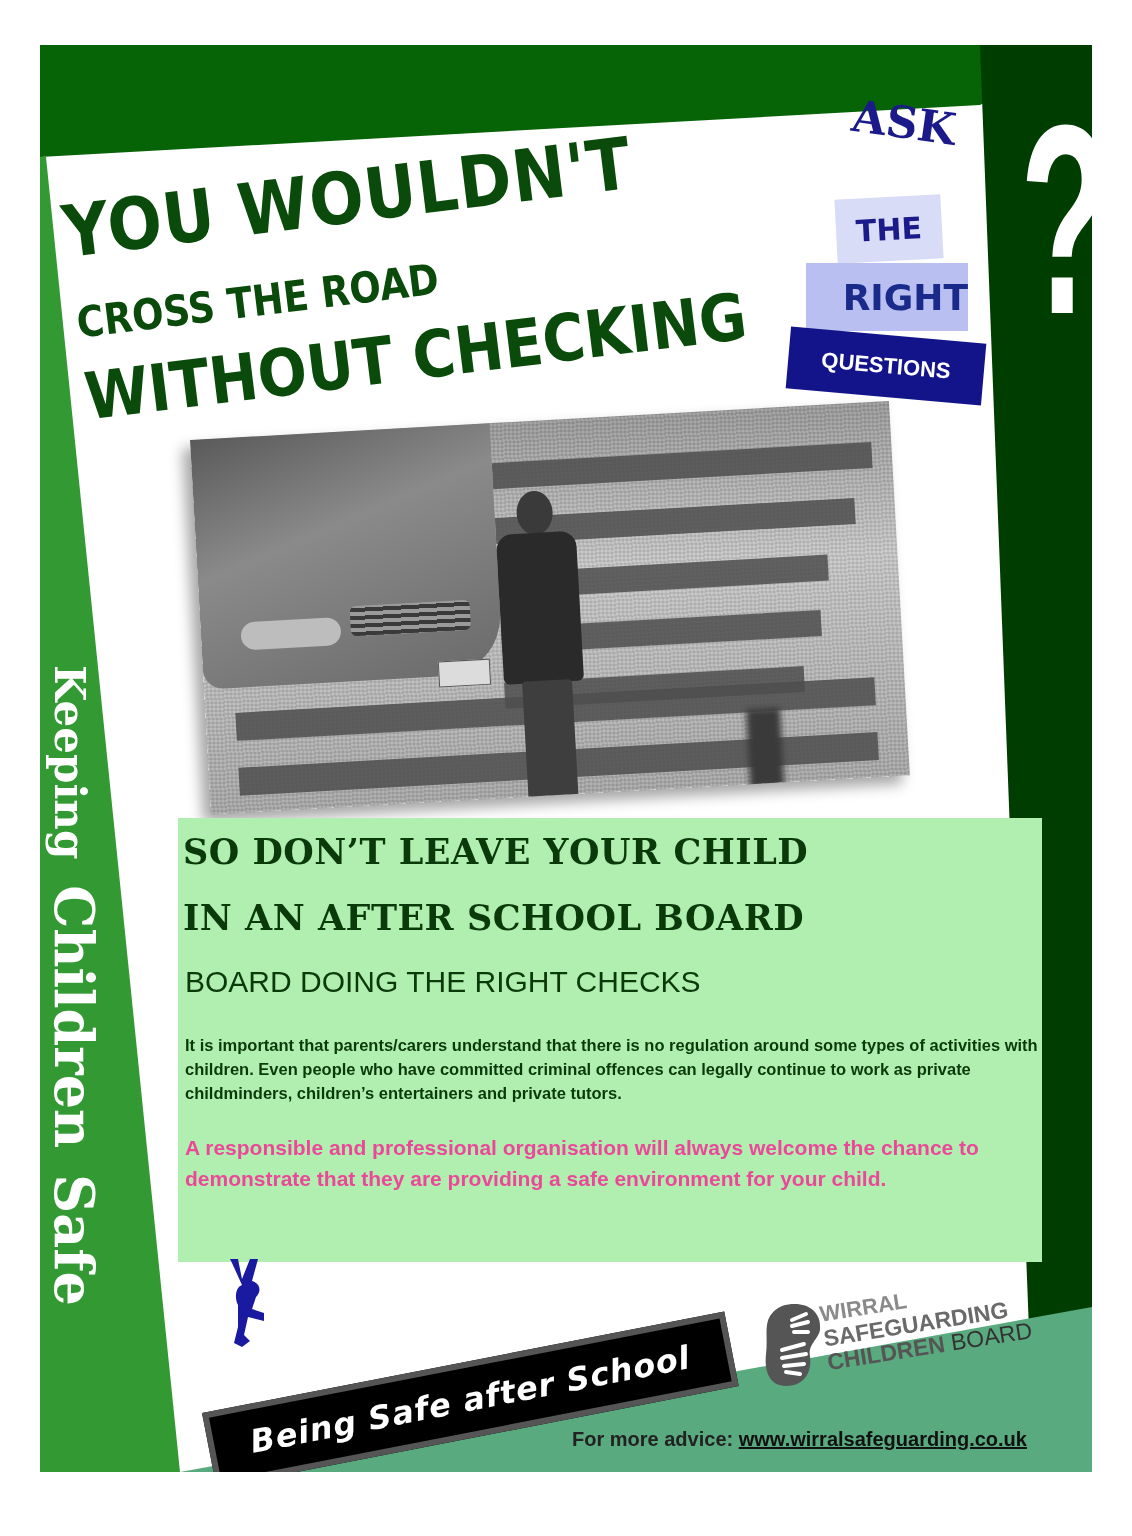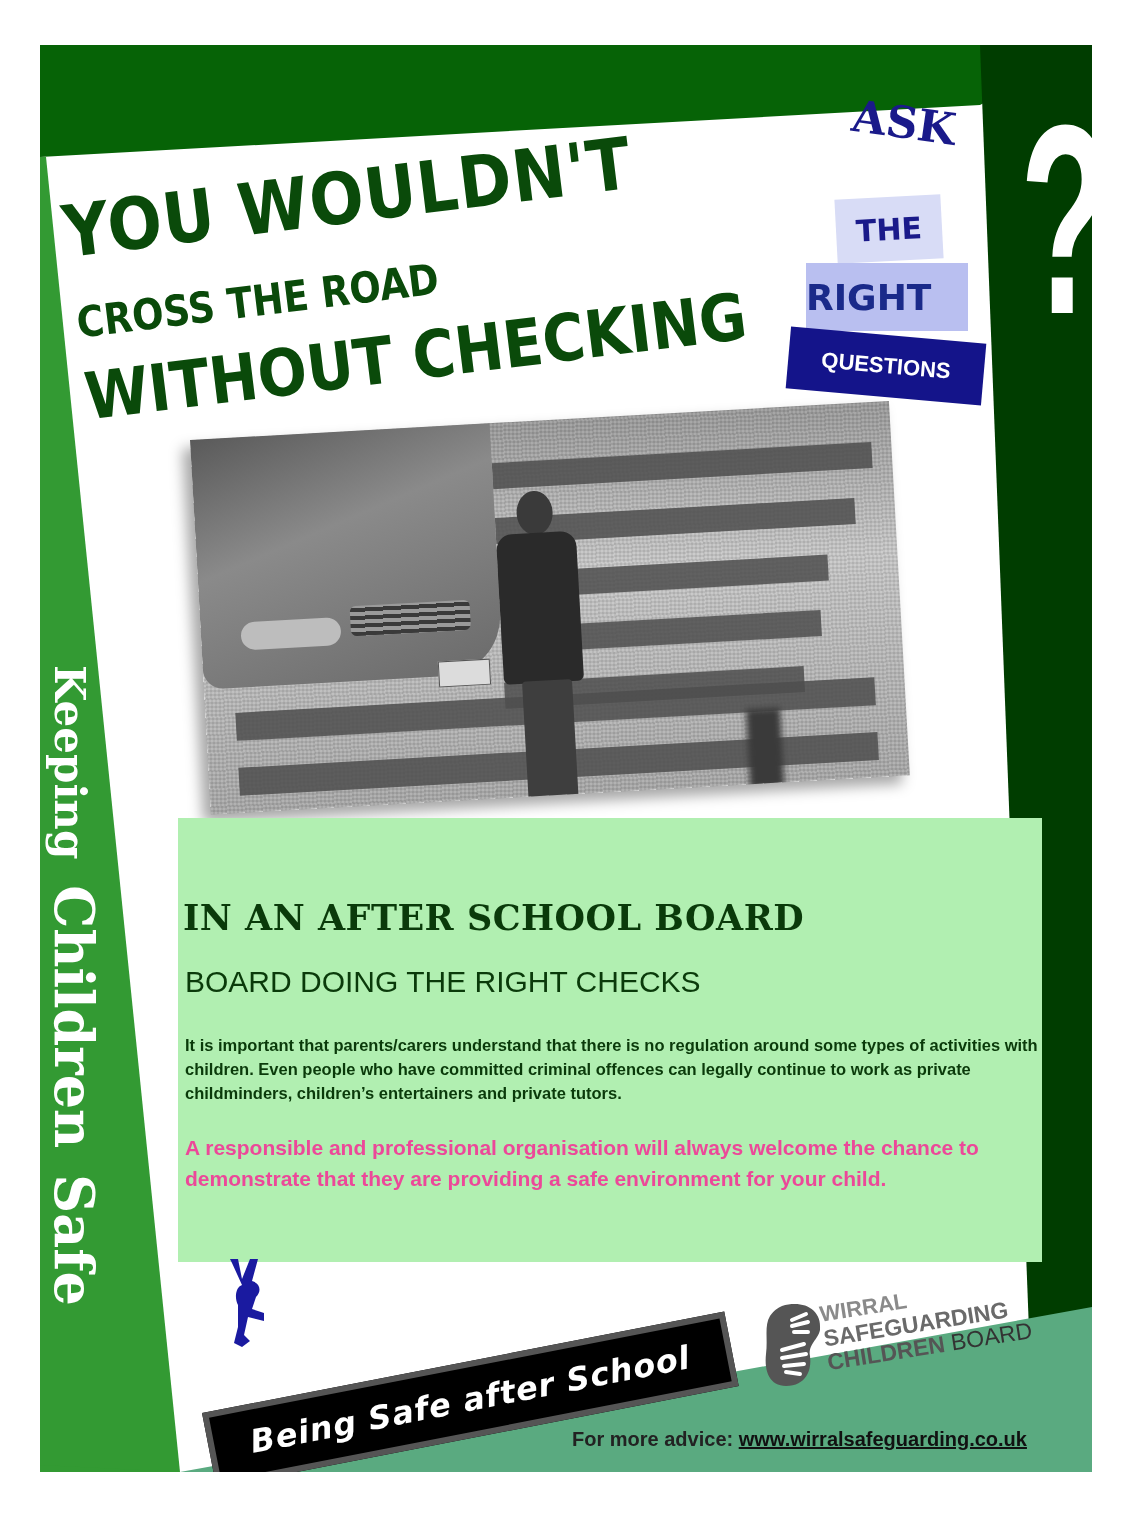--- a/index.html
+++ b/index.html
@@ -9,21 +9,21 @@
   .abs { position:absolute; }
 
   .headline { color:#0a4a0a; font-family:"DejaVu Sans", sans-serif; font-weight:900; white-space:nowrap; transform-origin:left bottom; letter-spacing:1px; }
   .h1 { left:28px; top:155px; font-size:64px; transform:rotate(-7deg) scaleY(1.12); }
   .h2 { left:40px; top:260px; font-size:37px; transform:rotate(-7deg) scaleY(1.15); letter-spacing:0; }
   .h3 { left:50px; top:322px; font-size:58px; transform:rotate(-7deg) scaleY(1.12); letter-spacing:0; }
 
   .ask { left:812px; top:52px; font-family:"DejaVu Serif", serif; font-weight:900; color:#1a1a8a; font-size:44px; transform:rotate(8deg); }
   .the-box { left:796px; top:152px; width:106px; height:64px; background:#d8dcf6; transform:rotate(-3deg); display:flex; align-items:center; justify-content:center; }
   .the-box span { font-family:"DejaVu Sans", sans-serif; font-weight:900; color:#1a1a8a; font-size:30px; }
-  .right-box { left:766px; top:218px; width:162px; height:68px; background:#b9bff0; display:flex; align-items:center; justify-content:flex-start; }
+  .right-box { left:766px; top:218px; width:162px; height:68px; background:#b9bff0; display:flex; align-items:center; justify-content:flex-end; }
   .right-box span { font-family:"DejaVu Sans", sans-serif; font-weight:900; color:#1a2a8a; font-size:36px; }
   .questions-box { left:748px; top:290px; width:196px; height:62px; background:#14148a; transform:rotate(5deg); display:flex; align-items:center; justify-content:center; }
   .questions-box span { font-family:"Liberation Sans", sans-serif; font-weight:700; color:#ffffff; font-size:22px; }
   .qmark { left:980px; top:40px; font-family:"Liberation Sans", sans-serif; font-weight:700; color:#ffffff; font-size:270px; line-height:1; transform:scaleX(0.55); transform-origin:left top; }
 
   .photo { left:150px; top:395px; width:700px; height:375px; transform:rotate(-3.2deg); transform-origin:left top; box-shadow:-8px 8px 14px rgba(0,0,0,0.35); overflow:hidden;
     background:
       repeating-linear-gradient(0deg, rgba(255,255,255,0.06) 0 2px, rgba(0,0,0,0.06) 2px 4px),
       repeating-linear-gradient(90deg, rgba(255,255,255,0.05) 0 2px, rgba(0,0,0,0.05) 2px 4px),
       linear-gradient(180deg,#9a9a9a 0%,#c8c8c8 40%,#a8a8a8 100%); }
@@ -110,20 +110,21 @@
     </div>
     <div class="man">
       <div class="head"></div>
         <div class="body"></div>
         <div class="legs"></div>
     </div>
     <div class="post"></div>
   </div>
 
   <div class="abs info-box"></div>
+  <div class="abs info-h1">SO DON’T LEAVE YOUR CHILD</div>
   <div class="abs info-h2">IN AN AFTER SCHOOL BOARD</div>
   <div class="abs info-h3">BOARD DOING THE RIGHT CHECKS</div>
   <div class="abs info-p1">It is important that parents/carers understand that there is no regulation around some types of activities with children. Even people who have committed criminal offences can legally continue to work as private childminders, children’s entertainers and private tutors.</div>
   <div class="abs info-p2">A responsible and professional organisation will always welcome the chance to demonstrate that they are providing a safe environment for your child.</div>
 
   <div class="abs vert-text">
     <div class="vert-inner">
       <span>Keeping</span>
       <span class="big">Children</span>
       <span class="big">Safe</span>

